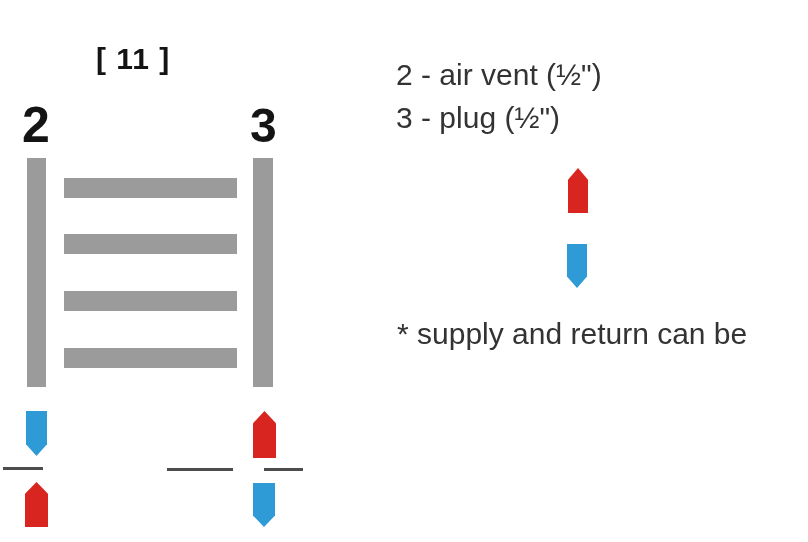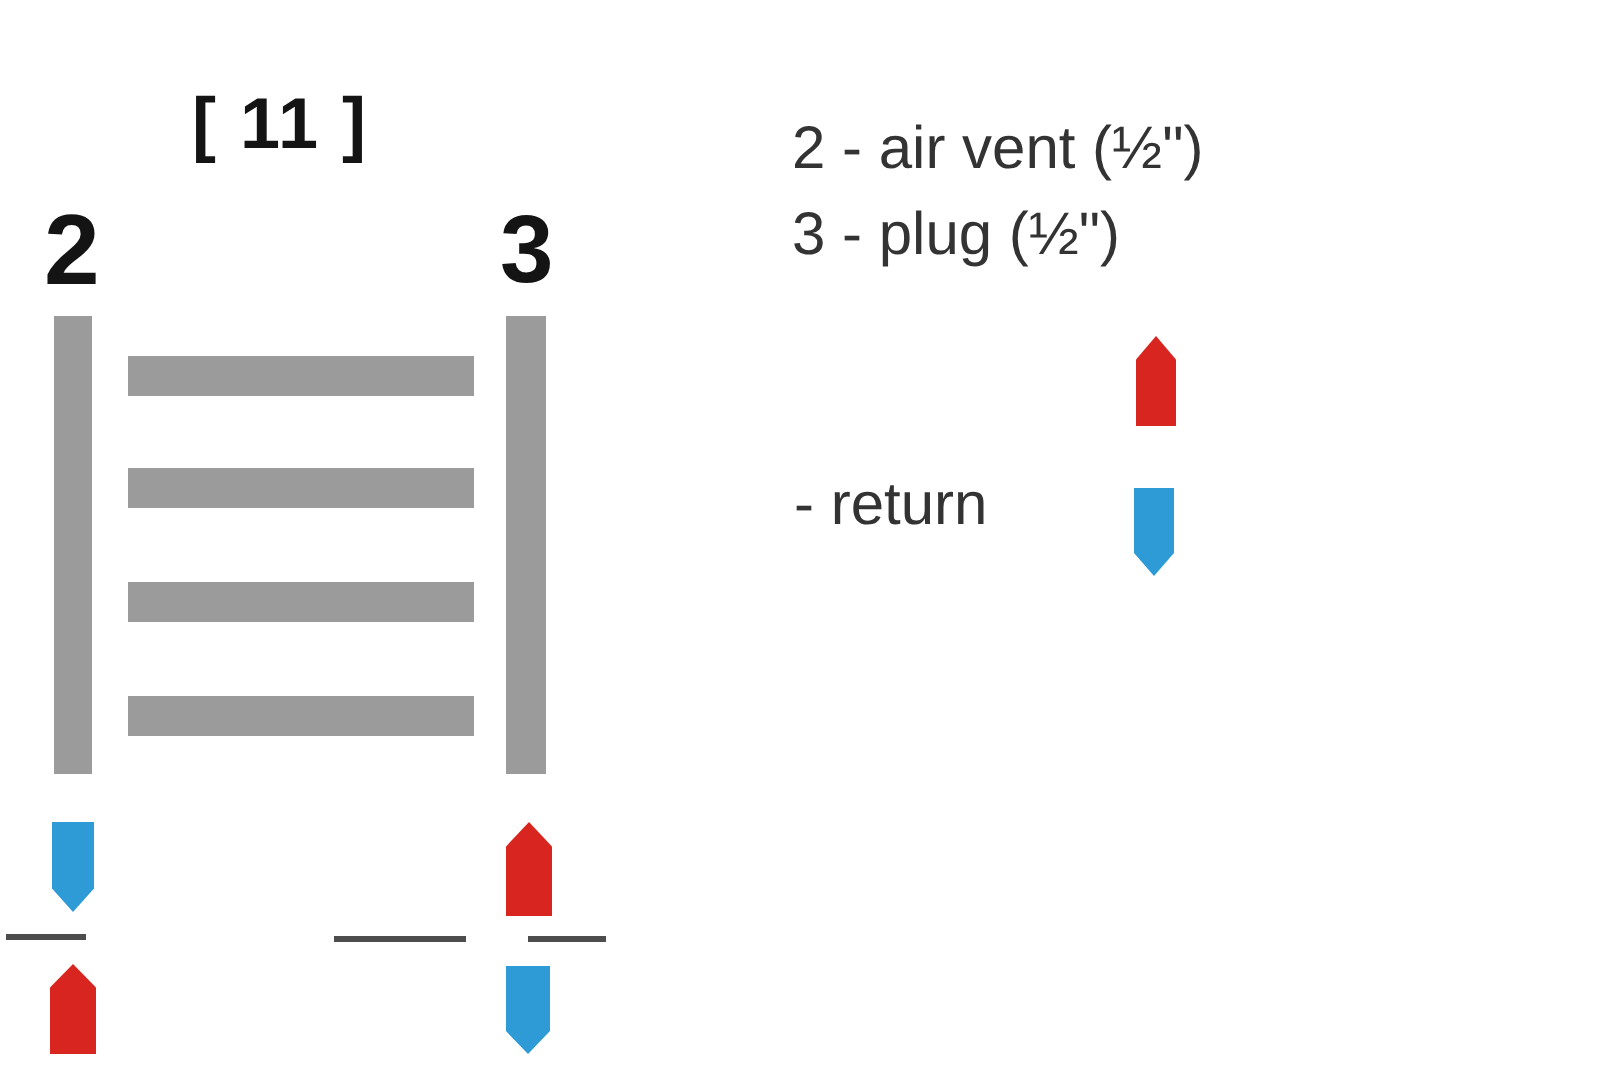--- a/index.html
+++ b/index.html
@@ -23,21 +23,21 @@
   }
   .abs { position: absolute; }
 
   
   .lbl {
     color: var(--label-black);
     font-weight: 700;
     line-height: 1;
     white-space: nowrap;
   }
-  .lbl-connection { left: 96px; top: 44px; font-size: 36px; letter-spacing: 1px; }
+  .lbl-connection { left: 96px; top: 44px; font-size: 30px; letter-spacing: 1px; }
   .lbl-2 { left: 22px; top: 100px; font-size: 50px; }
   .lbl-3 { left: 250px; top: 102px; font-size: 48px; }
 
   
   .bar { background: var(--radiator-gray); }
   .col-left  { left: 27px;  top: 158px; width: 19px; height: 229px; }
   .col-right { left: 253px; top: 158px; width: 20px; height: 229px; }
   .rung { left: 64px; width: 173px; height: 20px; }
   .rung-1 { top: 178px; }
   .rung-2 { top: 234px; }
@@ -105,17 +105,17 @@
 
   <div class="abs arrow-up arr-red-right"></div>
   <div class="abs dash dash-mid"></div>
   <div class="abs dash dash-right"></div>
   <div class="abs arrow-down arr-blue-right"></div>
 
   <div class="abs txt legend-line2">2 - air vent (½")</div>
   <div class="abs txt legend-line3">3 - plug (½")</div>
 
   <div class="abs arrow-up legend-supply-arrow"></div>
-  <div class="abs txt legend-return-label">- return</div>
   <div class="abs arrow-down legend-return-arrow"></div>
 
+  <div class="abs txt note-line1">* supply and return can be</div>
 
 </div>
 
 </body></html>

